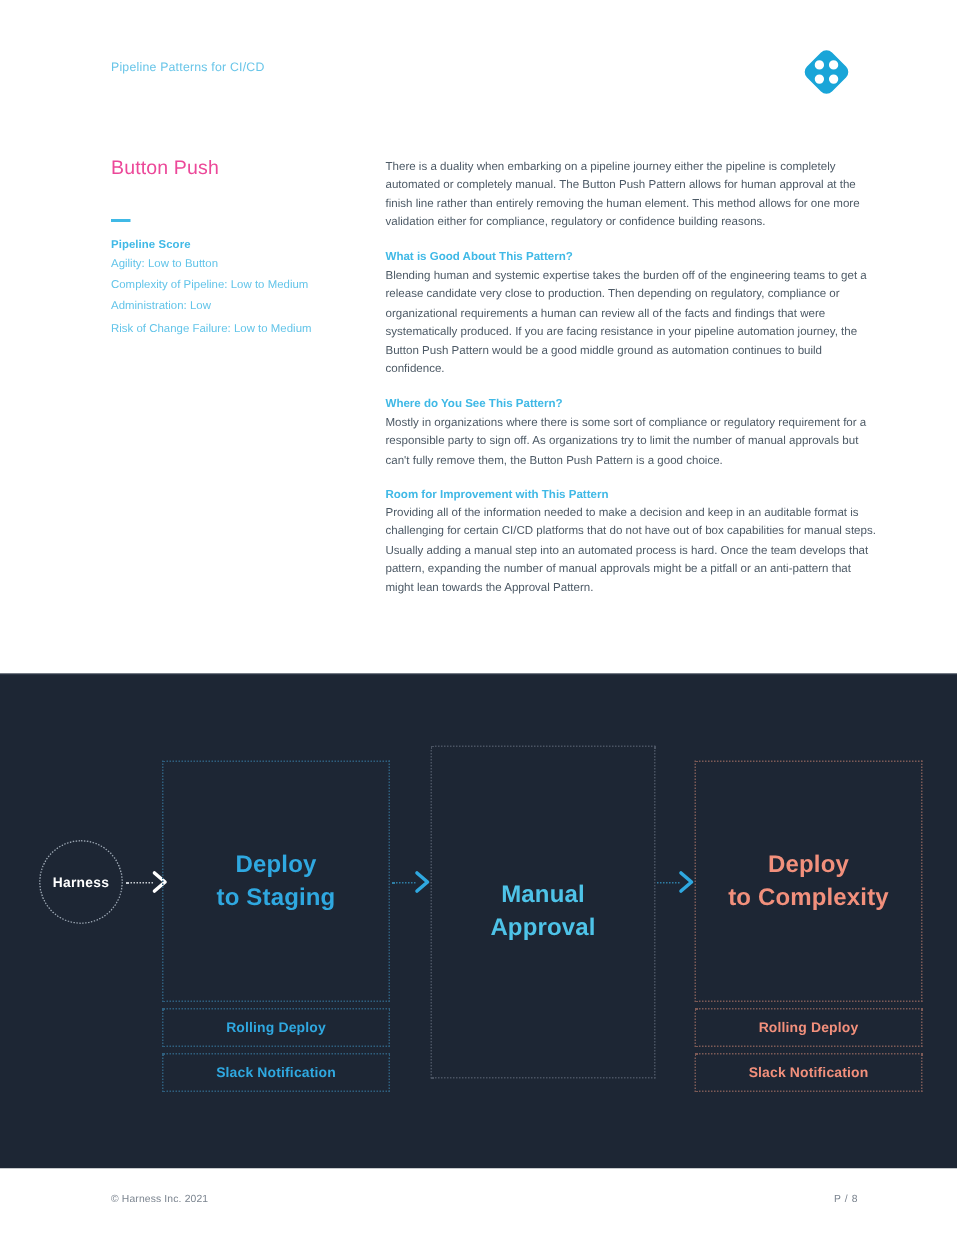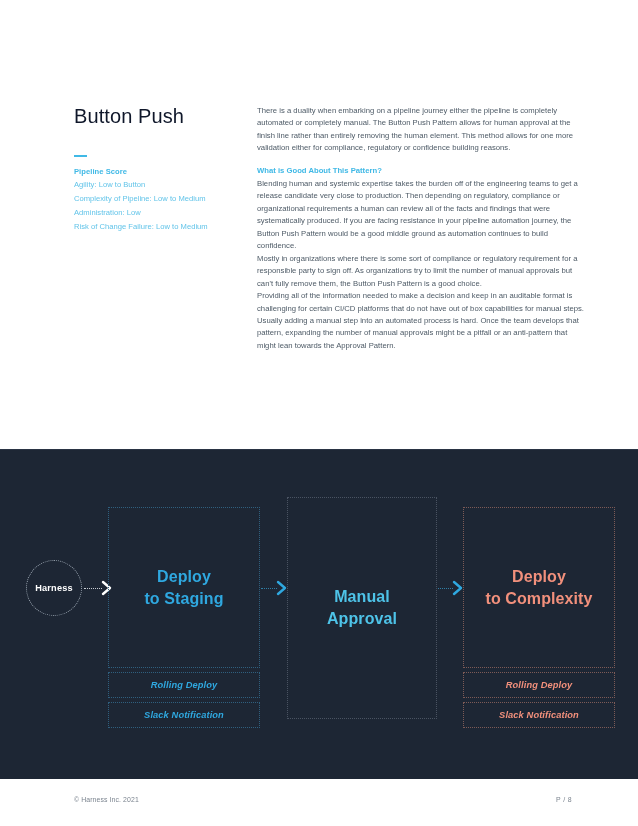--- a/index.html
+++ b/index.html
@@ -51,22 +51,22 @@
     width: 638px;
   }
 
   .col-left {
     position: absolute;
     left: 74px;
     top: 12px;
     width: 158px;
   }
   .heading {
-    font-size: 20px;
-    color: #0f172a;
+    font-size: 13px;
+    color: #ec4899;
     font-weight: 400;
     letter-spacing: 0.1px;
     line-height: 1.25;
   }
   .rule {
     margin-top: 26px;
     width: 13px;
     height: 1.6px;
     background: #40b9e6;
   }
@@ -158,21 +158,20 @@
     font-weight: 700;
     line-height: 1.35;
     letter-spacing: 0.1px;
   }
   .substep {
     position: absolute;
     border: 1.2px dotted;
     display: flex;
     align-items: center;
     justify-content: center;
-    font-style: italic;
   }
   .substep-label {
     font-size: 9.3px;
     font-weight: 700;
     letter-spacing: 0.1px;
   }
 
   
   .c-blue { color: #2fa8e0; border-color: #2d6d93; }
   .c-blue .stage-main-label,
@@ -219,41 +218,60 @@
     font-size: 6.9px;
     color: #7b848f;
     letter-spacing: 0.4px;
   }
 </style>
 </head>
 <body>
 
 <div class="page">
 
+  <div class="header">
+    <div class="header-title">Pipeline Patterns for CI/CD</div>
+    <div class="logo">
+      <svg width="34" height="34" viewBox="0 0 34 34">
+        <defs>
+          <mask id="dotmask">
+            <rect x="0" y="0" width="34" height="34" fill="#fff"></rect>
+            <circle cx="17" cy="10.3" r="3.1" fill="#000"></circle>
+            <circle cx="17" cy="23.7" r="3.1" fill="#000"></circle>
+            <circle cx="10.3" cy="17" r="3.1" fill="#000"></circle>
+            <circle cx="23.7" cy="17" r="3.1" fill="#000"></circle>
+          </mask>
+        </defs>
+        <rect x="5.2" y="5.2" width="23.6" height="23.6" rx="5.2" ry="5.2" transform="rotate(45 17 17)" fill="#19a5d8" mask="url(#dotmask)"></rect>
+      </svg>
+    </div>
+  </div>
 
   <div class="content">
 
     <div class="col-left">
       <div class="heading">Button Push</div>
       <div class="rule"></div>
       <div class="score-title">Pipeline Score</div>
       <div class="score-line">Agility: Low to Button</div>
       <div class="score-line">Complexity of Pipeline: Low to Medium</div>
       <div class="score-line">Administration: Low</div>
       <div class="score-line">Risk of Change Failure: Low to Medium</div>
     </div>
 
     <div class="col-right">
       <div class="para">There is a duality when embarking on a pipeline journey either the pipeline is completely automated or completely manual. The Button Push Pattern allows for human approval at the finish line rather than entirely removing the human element. This method allows for one more validation either for compliance, regulatory or confidence building reasons.</div>
 
       <div class="sub-head">What is Good About This Pattern?</div>
       <div class="para">Blending human and systemic expertise takes the burden off of the engineering teams to get a release candidate very close to production. Then depending on regulatory, compliance or organizational requirements a human can review all of the facts and findings that were systematically produced. If you are facing resistance in your pipeline automation journey, the Button Push Pattern would be a good middle ground as automation continues to build confidence.</div>
 
+      <div class="sub-head">Where do You See This Pattern?</div>
       <div class="para">Mostly in organizations where there is some sort of compliance or regulatory requirement for a responsible party to sign off. As organizations try to limit the number of manual approvals but can't fully remove them, the Button Push Pattern is a good choice.</div>
 
+      <div class="sub-head">Room for Improvement with This Pattern</div>
       <div class="para">Providing all of the information needed to make a decision and keep in an auditable format is challenging for certain CI/CD platforms that do not have out of box capabilities for manual steps. Usually adding a manual step into an automated process is hard. Once the team develops that pattern, expanding the number of manual approvals might be a pitfall or an anti-pattern that might lean towards the Approval Pattern.</div>
     </div>
   </div>
 
   <div class="diagram">
     <div class="diagram-top-line"></div>
   </div>
 
   <div class="artifact">
     <span class="artifact-label">Harness</span>

